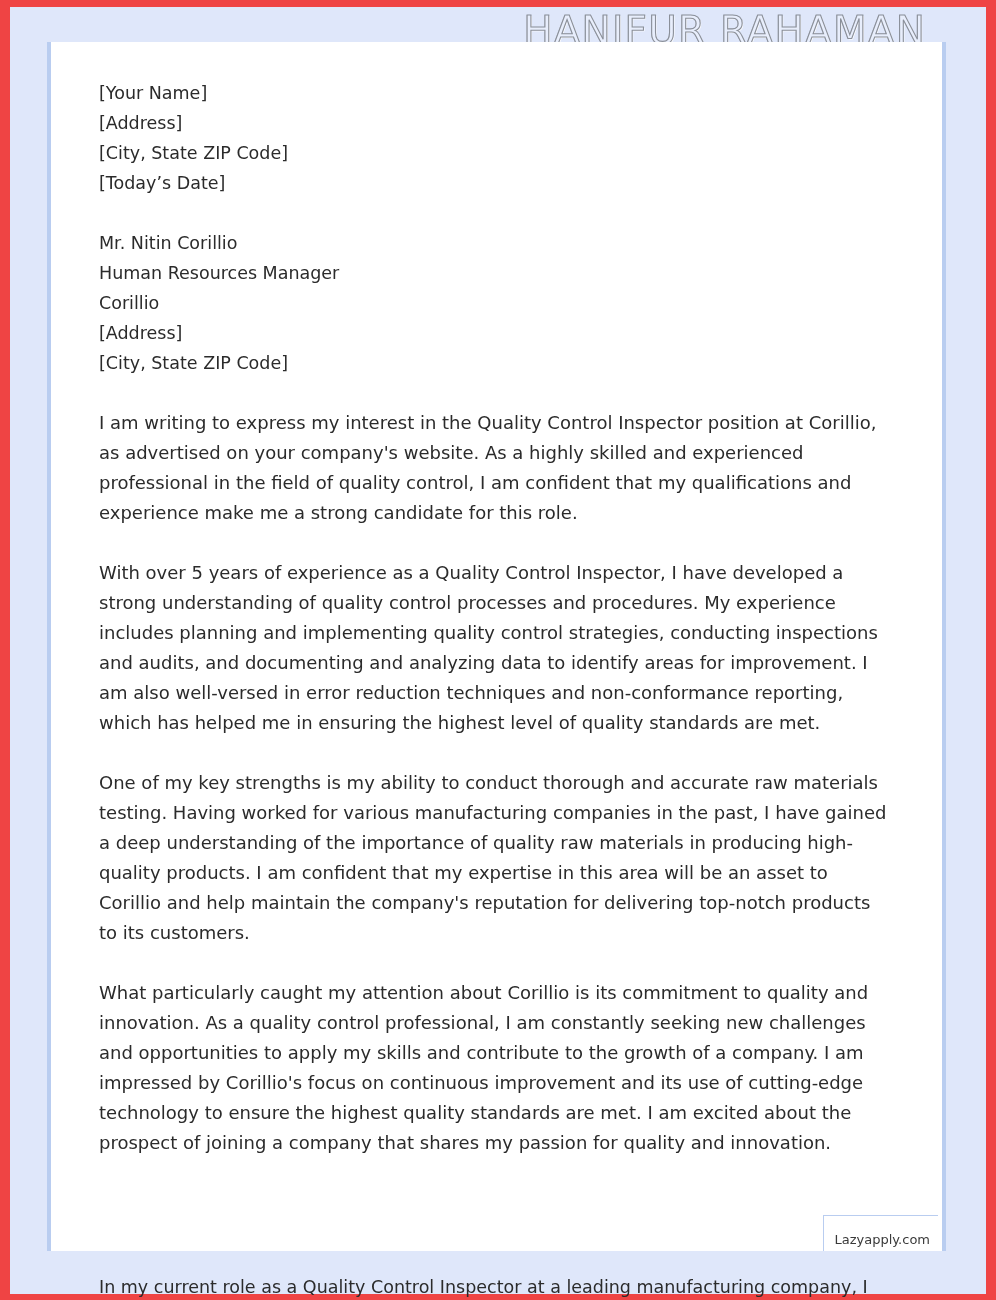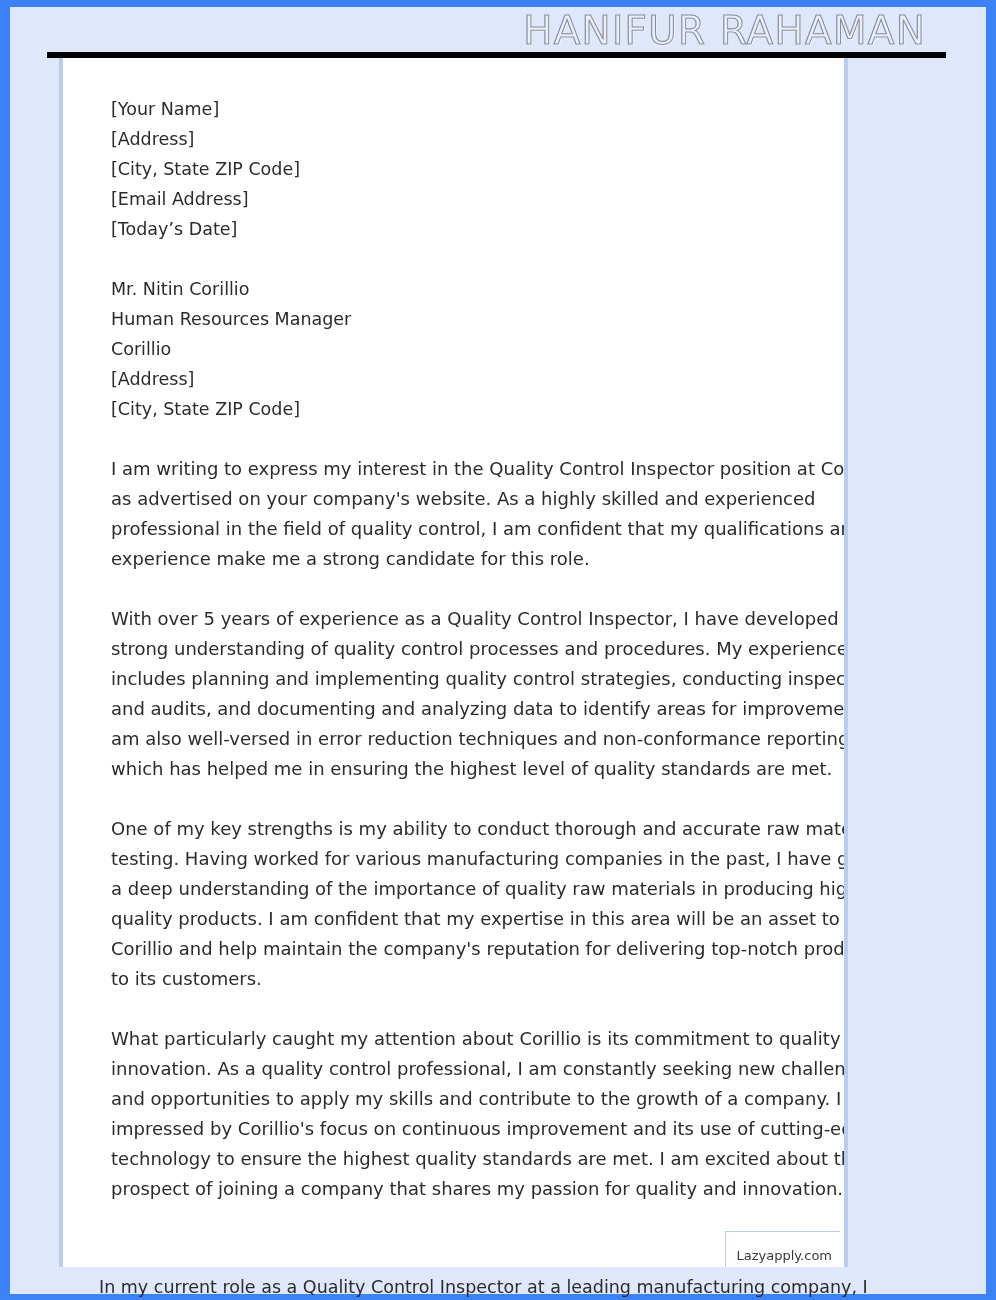--- a/index.html
+++ b/index.html
@@ -12,21 +12,21 @@
     overflow: hidden;
     background: #000000;
     font-family: "DejaVu Sans", "Liberation Sans", sans-serif;
   }
 
   
   #screen {
     position: relative;
     width: 996px;
     height: 1300px;
-    background: #3b82f6;
+    background: #ef4444;
     box-sizing: border-box;
   }
   #backdrop {
     position: absolute;
     left: 10px;
     top: 7px;
     width: 976px;
     height: 1287px;
     background: #dfe7fa;
     box-sizing: border-box;
@@ -64,29 +64,28 @@
     top: 52px;
     width: 899px;
     height: 6px;
     background: #000000;
   }
 
   
   #page {
     position: absolute;
     left: 47px;
-    top: 58px;
-    width: 789px;
+    top: 42px;
+    width: 899px;
     height: 1209px;
     background: #ffffff;
     border-left: 4px solid #b9cdf0;
     border-right: 4px solid #b9cdf0;
     box-sizing: border-box;
     overflow: hidden;
-    margin-left: 12px;
   }
   #page-inner {
     position: absolute;
     left: 48px;
     top: 36px;
     width: 795px;
   }
 
   .letter-line {
     font-size: 17.5px;
@@ -148,21 +147,20 @@
 
   <div id="header-rule"></div>
 
   <div id="page">
     <div id="page-inner">
 
       <div class="block">
         <div class="letter-line">[Your Name]</div>
         <div class="letter-line">[Address]</div>
         <div class="letter-line">[City, State ZIP Code]</div>
-        <div class="letter-line">[Email Address]</div>
         <div class="letter-line">[Today’s Date]</div>
       </div>
 
       <div class="block">
         <div class="letter-line">Mr. Nitin Corillio</div>
         <div class="letter-line">Human Resources Manager</div>
         <div class="letter-line">Corillio</div>
         <div class="letter-line">[Address]</div>
         <div class="letter-line">[City, State ZIP Code]</div>
       </div>

